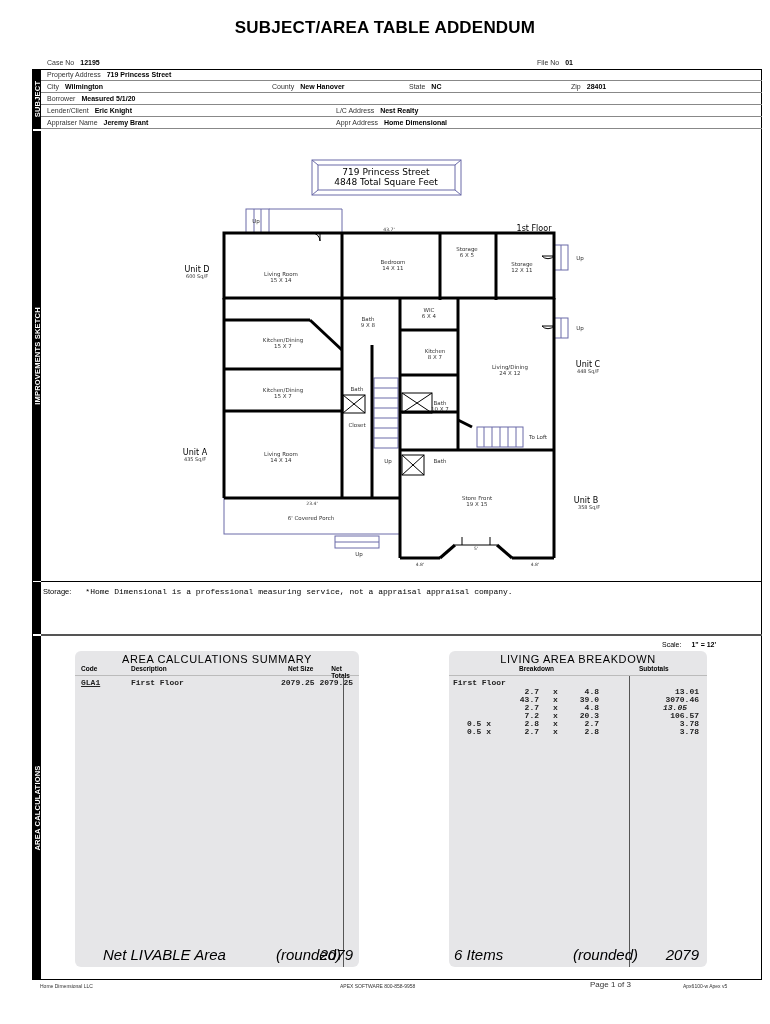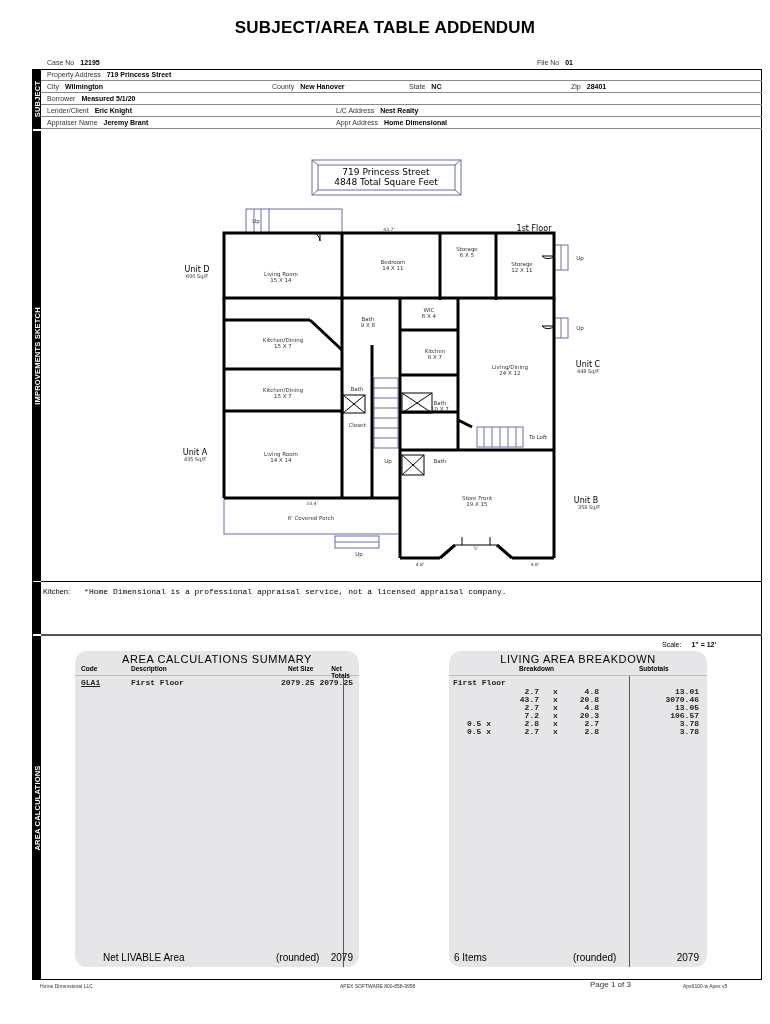--- a/index.html
+++ b/index.html
@@ -12,28 +12,28 @@
   .frame { position: absolute; left: 32px; top: 69px; width: 730px; height: 911px; border: 1px solid #000; }
   .sidebar { position: absolute; left: 32px; width: 9px; background: #000; }
   .sidebar span { position: absolute; left: 50%; top: 50%; transform: translate(-50%,-50%) rotate(-90deg); color: #fff; font-weight: bold; font-size: 7.5px; white-space: nowrap; letter-spacing: 0.2px; }
   .row { position: absolute; left: 41px; width: 721px; height: 12px; border-bottom: 1px solid #888; font-size: 7px; line-height: 12px; padding-left: 6px; }
   .row .abs { position: absolute; top: 0; }
   .hsep { position: absolute; left: 41px; width: 721px; height: 1px; background: #000; }
   .comments { position: absolute; left: 43px; top: 587px; font-size: 7.5px; }
   .comments .ctext { font-family: "Liberation Mono", monospace; font-size: 8px; margin-left: 14px; }
   .scale { position: absolute; left: 662px; top: 641px; font-size: 7px; }
   .scale b { margin-left: 10px; }
-  .panel { position: absolute; background: #e6e6e8; border-radius: 12px; overflow: hidden;
+  .panel { position: absolute; background: #e6e6e8; border-radius: 6px; overflow: hidden;
     background-image: radial-gradient(#cfcfd3 0.6px, transparent 0.7px); background-size: 6px 6px; }
   .panel .ptitle { text-align: center; font-size: 11px; letter-spacing: 0.6px; margin-top: 2px; }
   .panel .phead { position: relative; height: 11px; font-size: 6.5px; font-weight: bold; border-bottom: 1px solid #bbb; }
   .panel .phead span { position: absolute; top: 0; }
   .panel .vline { position: absolute; width: 1px; background: #555; }
   .mono { font-family: "Liberation Mono", monospace; font-size: 8px; font-weight: bold; color: #222; }
-  .foot { position: absolute; font-size: 10px; }
+  .foot { position: absolute; font-size: 15px; font-style: italic; }
   .footer { position: absolute; top: 983px; font-size: 5px; color: #333; }
 </style>
 </head>
 <body>
 
 <div class="title">SUBJECT/AREA TABLE ADDENDUM</div>
 
 <div class="caseline">
   <span class="lbl">Case No</span><span class="val">12195</span>
   <span class="fileno"><span class="lbl">File No</span><span class="val">01</span></span>
@@ -211,21 +211,21 @@
   </g>
   <g font-size="5" text-anchor="middle" fill="#333">
     <text x="197" y="278">600 Sq/F</text>
     <text x="588" y="373">448 Sq/F</text>
     <text x="195" y="461">435 Sq/F</text>
     <text x="589" y="509">358 Sq/F</text>
   </g>
 </svg>
 
 <div class="comments">
-  <span>Kitchen:</span><span class="ctext">*Home Dimensional is a professional appraisal service, not a licensed appraisal company.</span>
+  <span>Storage:</span><span class="ctext">*Home Dimensional is a professional measuring service, not a appraisal appraisal company.</span>
 </div>
 
 <div class="scale">
   <span>Scale:</span><b>1" = 12'</b>
 </div>
 
 <div class="panel" style="left:75px;top:651px;width:284px;height:316px;">
   <div class="ptitle">AREA CALCULATIONS SUMMARY</div>
   <div class="phead">
     <span style="left:6px;">Code</span>
@@ -256,29 +256,29 @@
       <span class="mono" style="position:absolute;left:18px;"></span>
       <span class="mono" style="position:absolute;right:168px;">2.7</span>
       <span class="mono" style="position:absolute;left:104px;">x</span>
       <span class="mono" style="position:absolute;right:108px;">4.8</span>
       <span class="mono" style="position:absolute;right:8px;">13.01</span>
     </div>
     <div class="bdr" style="position:relative;height:8px;">
       <span class="mono" style="position:absolute;left:18px;"></span>
       <span class="mono" style="position:absolute;right:168px;">43.7</span>
       <span class="mono" style="position:absolute;left:104px;">x</span>
-      <span class="mono" style="position:absolute;right:108px;">20.8</span>
+      <span class="mono" style="position:absolute;right:108px;">39.0</span>
       <span class="mono" style="position:absolute;right:8px;">3070.46</span>
     </div>
     <div class="bdr" style="position:relative;height:8px;">
       <span class="mono" style="position:absolute;left:18px;"></span>
       <span class="mono" style="position:absolute;right:168px;">2.7</span>
       <span class="mono" style="position:absolute;left:104px;">x</span>
       <span class="mono" style="position:absolute;right:108px;">4.8</span>
-      <span class="mono" style="position:absolute;right:8px;">13.05</span>
+      <span class="mono" style="position:absolute;right:20px;font-style:italic;">13.05</span>
     </div>
     <div class="bdr" style="position:relative;height:8px;">
       <span class="mono" style="position:absolute;left:18px;"></span>
       <span class="mono" style="position:absolute;right:168px;">7.2</span>
       <span class="mono" style="position:absolute;left:104px;">x</span>
       <span class="mono" style="position:absolute;right:108px;">20.3</span>
       <span class="mono" style="position:absolute;right:8px;">106.57</span>
     </div>
     <div class="bdr" style="position:relative;height:8px;">
       <span class="mono" style="position:absolute;left:18px;">0.5 x</span>

